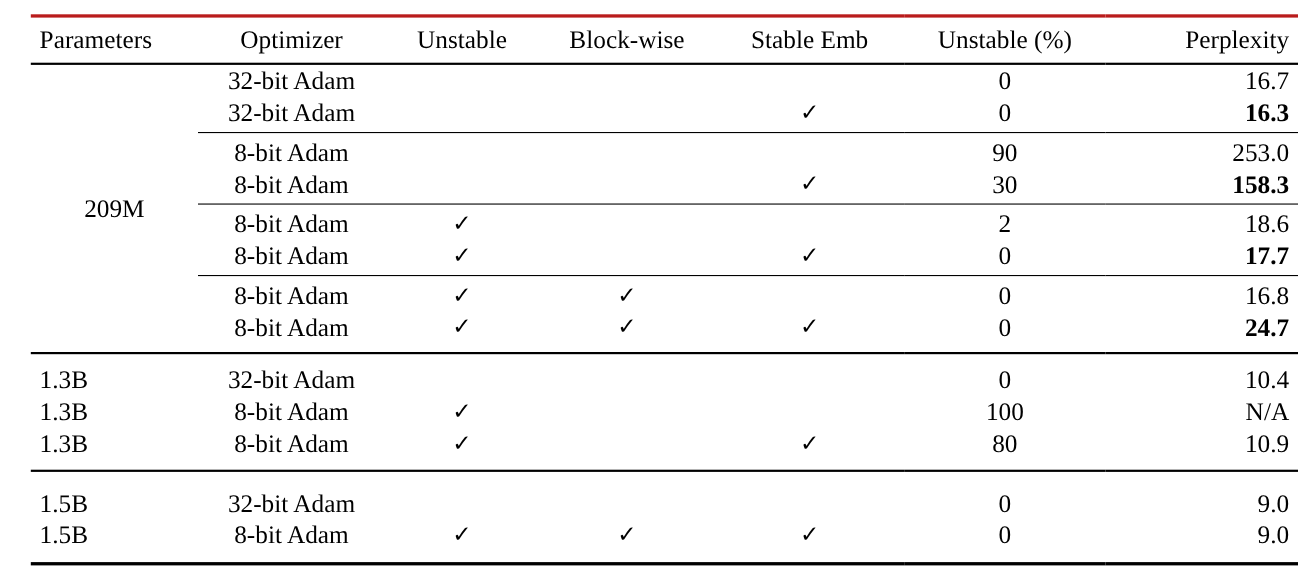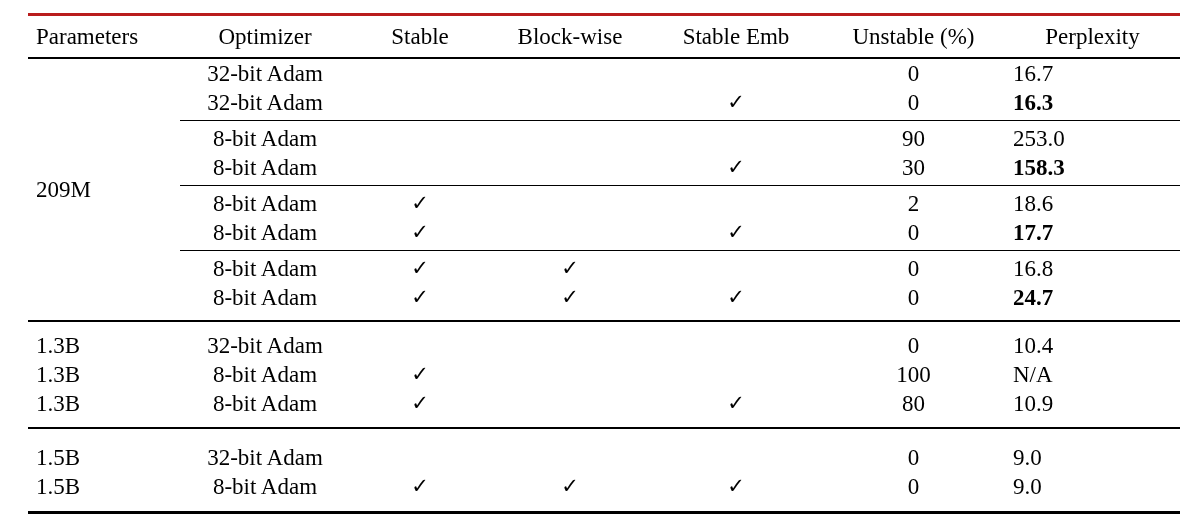--- a/index.html
+++ b/index.html
@@ -33,22 +33,22 @@
     white-space: nowrap;
     overflow: hidden;
   }
   thead th {
     padding-top: 6px;
     padding-bottom: 6px;
     border-bottom: 2px solid #000;
   }
   .l { text-align: left; }
   .c { text-align: center; }
-  .r { }
-  td.params-span { vertical-align: middle; }
+  .r { text-align: right; }
+  td.params-span { vertical-align: middle; text-align: center; }
   .bold { font-weight: bold; }
   
   tr.cmid td { border-top: 1.5px solid #000; padding-top: 3px; }
   tr.pre-cmid td { padding-bottom: 3px; }
   
   tr.group td { border-top: 2px solid #000; padding-top: 9px; }
   tr.group2 td { border-top: 2px solid #000; padding-top: 14px; }
   tr.pre-group td { padding-bottom: 8px; }
   tr.pre-group2 td { padding-bottom: 9px; }
   tr.last td { padding-bottom: 10px; }
@@ -65,21 +65,21 @@
       <col style="width:140px">
       <col style="width:160px">
       <col style="width:172px">
       <col style="width:183px">
       <col style="width:175px">
     </colgroup>
     <thead>
       <tr>
         <th class="l">Parameters</th>
         <th class="c">Optimizer</th>
-        <th class="c">Stable</th>
+        <th class="c">Unstable</th>
         <th class="c">Block-wise</th>
         <th class="c">Stable Emb</th>
         <th class="c">Unstable (%)</th>
         <th class="r">Perplexity</th>
       </tr>
     </thead>
     <tbody>
       <tr>
         <td class="l params-span" rowspan="8">209M</td>
         <td class="c">32-bit Adam</td>

